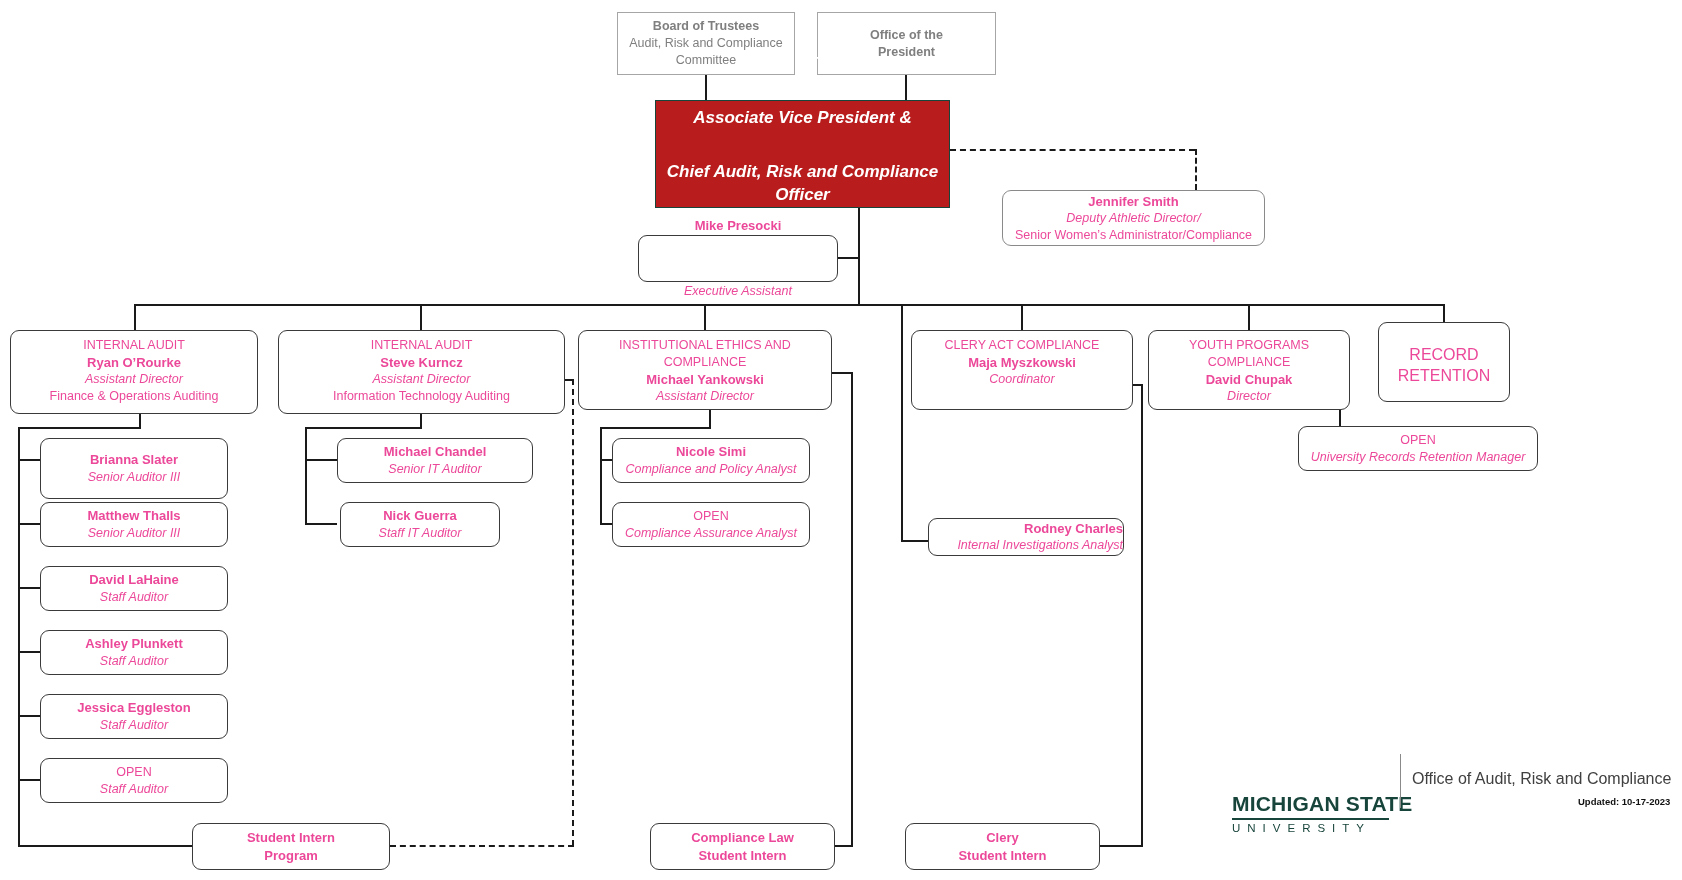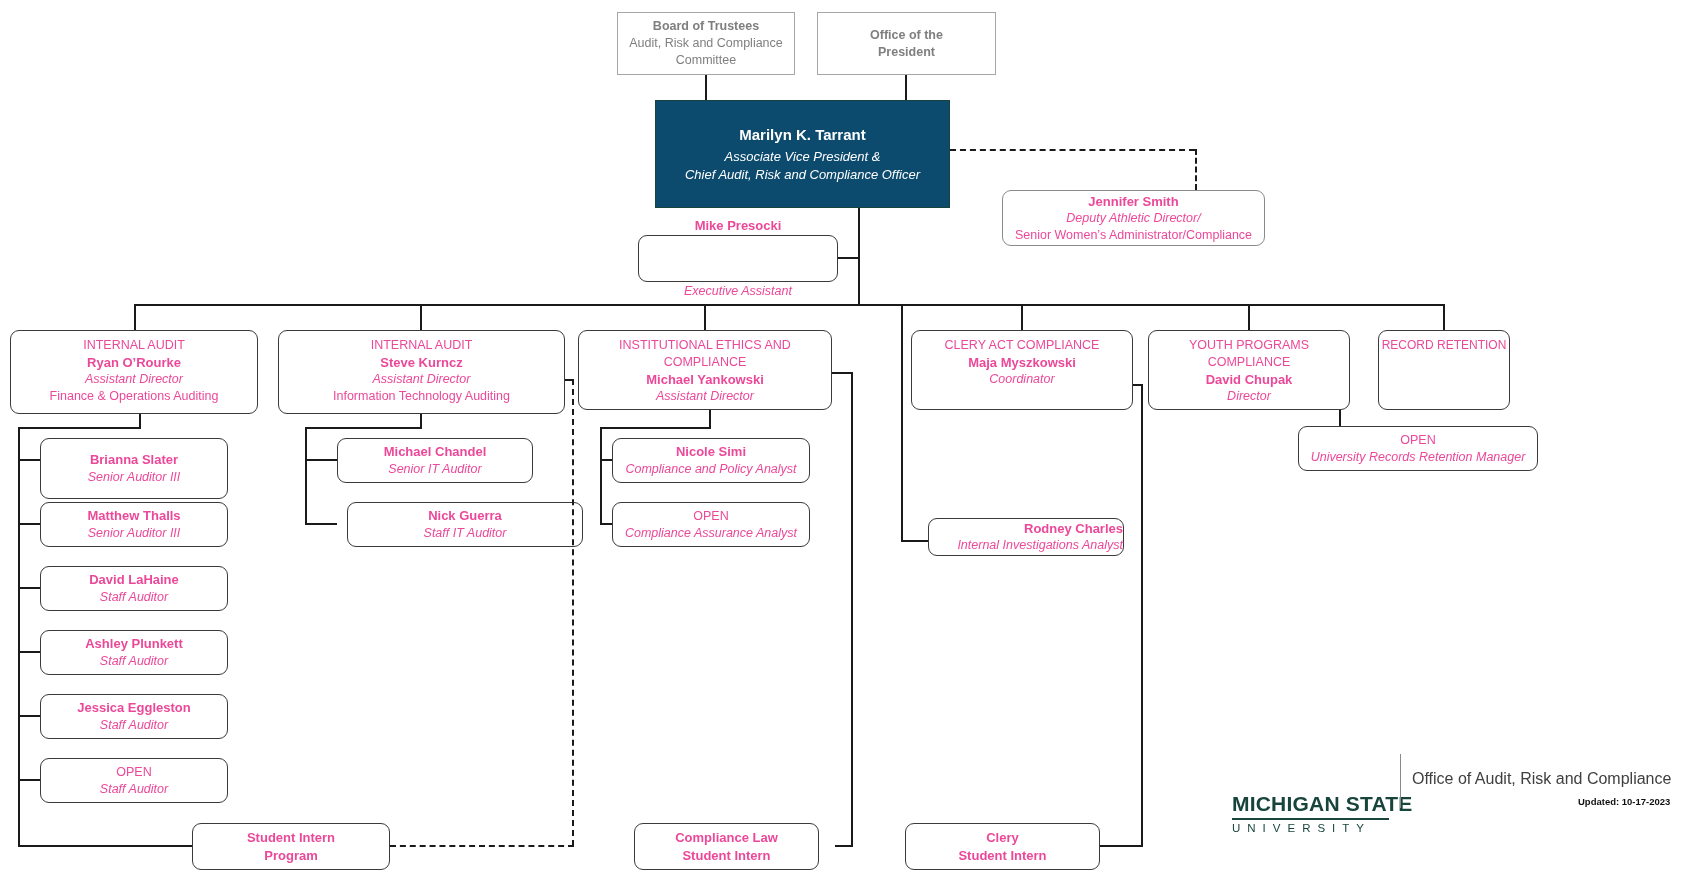--- a/index.html
+++ b/index.html
@@ -9,23 +9,23 @@
   .dlnh{position:absolute;border-top:2px dashed #1a1a1a;}
   .dlnv{position:absolute;border-left:2px dashed #1a1a1a;}
   .bx{position:absolute;box-sizing:border-box;background:#fff;border:1.5px solid #3a3a3a;
       border-radius:9px;display:flex;flex-direction:column;justify-content:center;
       align-items:center;text-align:center;font-size:12.5px;line-height:1.34;color:#ec4899;}
   .branch{justify-content:flex-start;padding-top:6px;}
   .sq{border-radius:0;}
   .topbx{border-color:#a6a6a6;color:#7f7f7f;}
   .nm{font-weight:bold;font-size:13px;}
   .rl{font-style:italic;}
-  .exec{background:#0c4a6e;border-color:#18453B;color:#fff;}
+  .exec{background:#b91c1c;border-color:#18453B;color:#fff;justify-content:flex-end;}
   .exec .nm{font-size:15px;margin-bottom:3px;}
-  .exec .rl{font-weight:normal;font-size:13px;}
+  .exec .rl{font-weight:bold;font-size:17px;margin-top:32px;}
   .lite{border-color:#8a8a8a;border-width:1.2px;}
   .footer-green{color:#18453B;}
 </style>
 </head>
 <body>
 
 <div id="canvas">
 
   <div class="bx sq topbx" style="left:617px;top:12px;width:178px;height:63px;">
     <span style="font-weight:bold">Board of Trustees</span>
@@ -88,21 +88,21 @@
   <div class="bx branch" style="left:1148px;top:330px;width:202px;height:80px;">
     <span>YOUTH PROGRAMS COMPLIANCE</span>
     <span class="nm">David Chupak</span>
     <span class="rl">Director</span>
   </div>
   <div class="bx branch" style="left:911px;top:330px;width:222px;height:80px;">
     <span>CLERY ACT COMPLIANCE</span>
     <span class="nm">Maja Myszkowski</span>
     <span class="rl">Coordinator</span>
   </div>
-  <div class="bx branch" style="left:1378px;top:330px;width:132px;height:80px;font-size:12px;">
+  <div class="bx branch" style="left:1378px;top:322px;width:132px;height:80px;font-size:16px;justify-content:center;">
     <span>RECORD RETENTION</span>
   </div>
 
   <div class="ln" style="left:139px;top:414px;width:2px;height:15px;"></div>
   <div class="ln" style="left:18px;top:427px;width:123px;height:2px;"></div>
   <div class="ln" style="left:18px;top:427px;width:2px;height:420px;"></div>
   <div class="ln" style="left:18px;top:459px;width:22px;height:2px;"></div>
   <div class="ln" style="left:18px;top:523px;width:22px;height:2px;"></div>
   <div class="ln" style="left:18px;top:587px;width:22px;height:2px;"></div>
   <div class="ln" style="left:18px;top:651px;width:22px;height:2px;"></div>
@@ -138,21 +138,21 @@
   <div class="ln" style="left:420px;top:414px;width:2px;height:15px;"></div>
   <div class="ln" style="left:305px;top:427px;width:117px;height:2px;"></div>
   <div class="ln" style="left:305px;top:427px;width:2px;height:96px;"></div>
   <div class="ln" style="left:305px;top:459px;width:32px;height:2px;"></div>
   <div class="ln" style="left:305px;top:523px;width:32px;height:2px;"></div>
 
   <div class="bx" style="left:337px;top:438px;width:196px;height:45px;">
     <span class="nm">Michael Chandel</span>
     <span class="rl">Senior IT Auditor</span>
   </div>
-  <div class="bx" style="left:347px;top:502px;width:236px;height:45px;">
+  <div class="bx" style="left:340px;top:502px;width:160px;height:45px;">
     <span class="nm">Nick Guerra</span>
     <span class="rl">Staff IT Auditor</span>
   </div>
 
   <div class="dlnh" style="left:565px;top:379px;width:9px;"></div>
   <div class="dlnv" style="left:572px;top:379px;height:467px;"></div>
   <div class="dlnh" style="left:390px;top:845px;width:184px;"></div>
 
   <div class="ln" style="left:709px;top:410px;width:2px;height:19px;"></div>
   <div class="ln" style="left:600px;top:427px;width:111px;height:2px;"></div>
@@ -187,21 +187,21 @@
   <div class="ln" style="left:1339px;top:410px;width:2px;height:16px;"></div>
   <div class="bx" style="left:1298px;top:426px;width:240px;height:45px;">
     <span>OPEN</span>
     <span class="rl">University Records Retention Manager</span>
   </div>
 
   <div class="bx" style="left:192px;top:823px;width:198px;height:47px;font-weight:bold;font-size:13px;">
     <span>Student Intern</span>
     <span>Program</span>
   </div>
-  <div class="bx" style="left:634px;top:823px;width:185px;height:47px;font-weight:bold;font-size:13px;">
+  <div class="bx" style="left:650px;top:823px;width:185px;height:47px;font-weight:bold;font-size:13px;">
     <span>Compliance Law</span>
     <span>Student Intern</span>
   </div>
   <div class="bx" style="left:905px;top:823px;width:195px;height:47px;font-weight:bold;font-size:13px;">
     <span>Clery</span>
     <span>Student Intern</span>
   </div>
 
   <div style="position:absolute;left:1232px;top:760px;width:160px;">
     <div class="footer-green" style="font-weight:bold;font-size:21px;letter-spacing:0.2px;white-space:nowrap;margin-top:32px;">MICHIGAN STATE</div>

